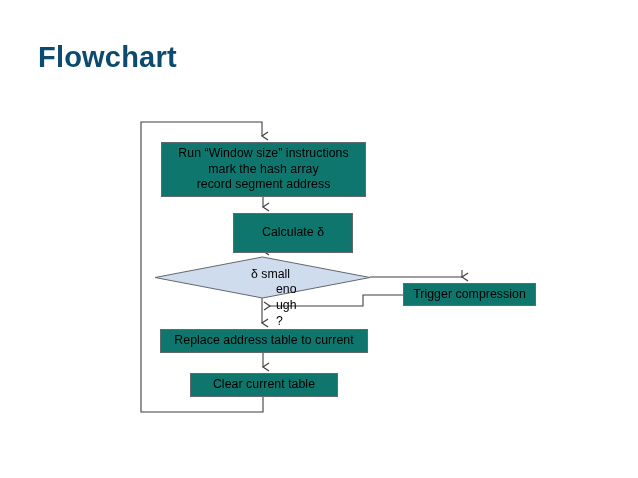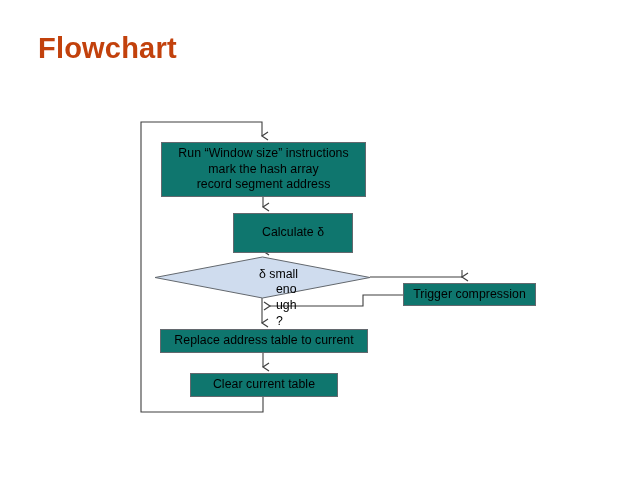--- a/index.html
+++ b/index.html
@@ -18,24 +18,24 @@
   #slide {
     position: absolute;
     left: 0; top: 0;
     width: 638px;
     height: 478px;
     background: #ffffff;
   }
   #slide-title {
     position: absolute;
     left: 38px;
-    top: 32px;
+    top: 41px;
     font-size: 29px;
     font-weight: bold;
-    color: #c2410c;
+    color: #0c4a6e;
     letter-spacing: 0.2px;
     white-space: nowrap;
   }
   #flow-canvas {
     position: absolute;
     left: 0;
     top: 0;
     width: 638px;
     height: 478px;
   }
@@ -87,21 +87,21 @@
   }
   #node-decision {
     position: absolute;
     left: 155px;
     top: 257px;
     width: 215px;
     height: 41px;
   }
   #node-decision .diamond-label {
     position: absolute;
-    left: 16px;
+    left: 8px;
     top: 10px;
     width: 215px;
     text-align: center;
     font-size: 12.3px;
     color: #000000;
     pointer-events: none;
   }
   #edge-label-enough {
     position: absolute;
     left: 276px;

